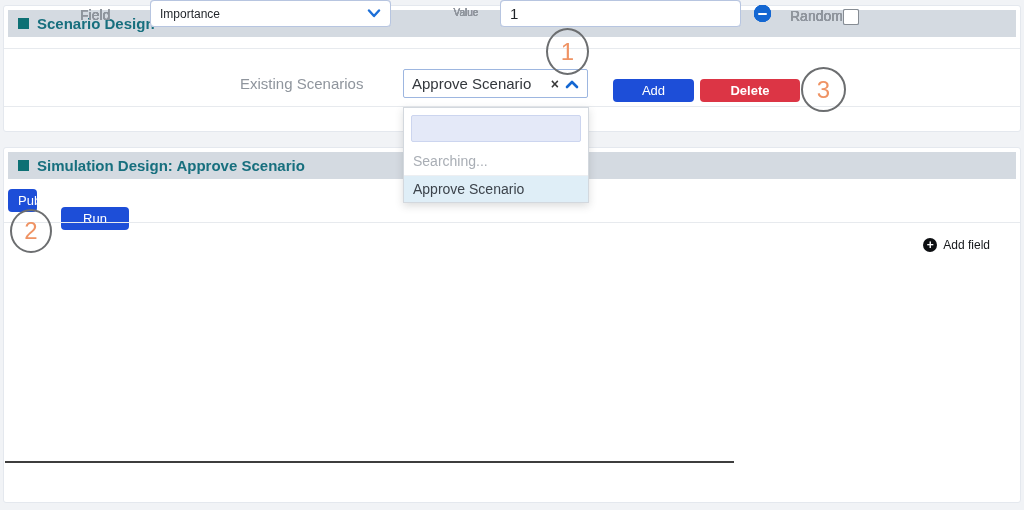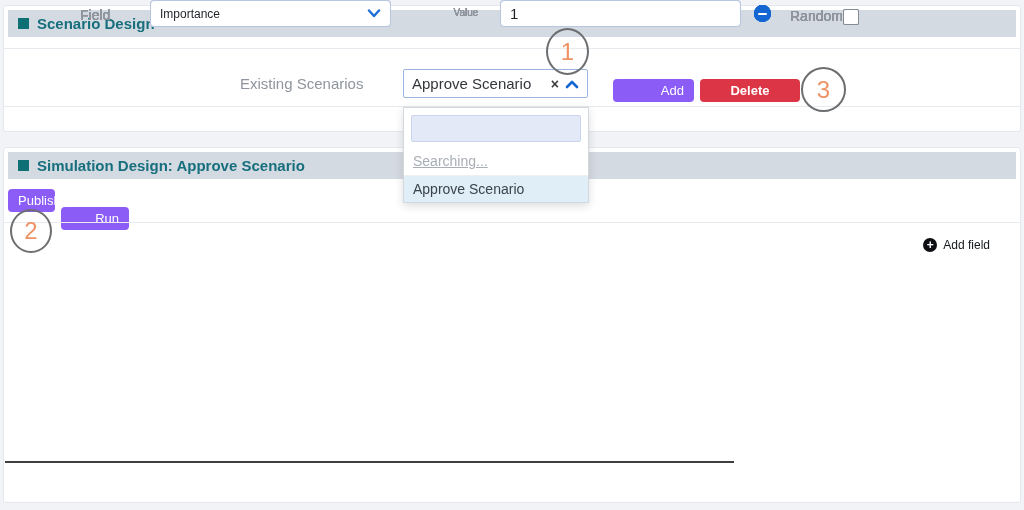--- a/index.html
+++ b/index.html
@@ -45,39 +45,39 @@
     background:#fff; border:1px solid #9db6e0; border-radius:2px;
     display:flex; align-items:center; padding:0 8px; cursor:pointer;
   }
   .combo-text { flex:1; font-size:15px; color:#33373c; white-space:nowrap; overflow:hidden; }
   .combo-clear { color:#3a3a3a; font-size:14px; font-weight:bold; padding:0 6px 0 2px; cursor:pointer; line-height:1; }
   .btn {
     position:absolute; height:23px; border:none; border-radius:4px;
     color:#fff; font-size:13px; font-family:"Liberation Sans",sans-serif;
     padding:0 10px; cursor:pointer; line-height:23px;
   }
-  .btn-green { background:#8b5cf6;text-align:right; }
+  .btn-green { background:#1d4ed8; }
   .btn-red   { background:#dc3545; }
   .btn-add    { left:613px; top:79px; width:81px; }
   .btn-delete { left:700px; top:79px; width:100px;font-weight:bold; }
-  .btn-publish{ left:8px;  top:189px; width:47px; }
+  .btn-publish{ left:8px;  top:189px; width:29px; }
   .btn-run    { left:61px; top:207px; width:68px; }
 
   
   .dd-panel {
     position:absolute; left:403px; top:107px; width:186px;
     background:#fff; border:1px solid #d3d8de;
     box-shadow:0 3px 8px rgba(60,64,67,.18); z-index:30;
   }
   .dd-search {
     display:block; margin:7px auto 6px; width:170px; height:27px;
     background:#e4e9f8; border:1px solid #ccd5ef; border-radius:2px;
     outline:none; font-size:14px; padding:0 6px; font-family:"Liberation Sans",sans-serif;
   }
-  .dd-status { height:27px; line-height:27px; padding:0 9px; color:#a9aeb5; font-size:14px;text-decoration:underline; }
+  .dd-status { height:27px; line-height:27px; padding:0 9px; color:#a9aeb5; font-size:14px; }
   .dd-option {
     height:27px; line-height:27px; padding:0 9px; font-size:14px;
     color:#3c434b; border-top:1px solid #edeff2; cursor:pointer; background:#fff;
   }
   .dd-option.checked { background:#dfeef7; }
 
   
   .add-field {
     position:absolute; top:236px; right:34px; height:18px;
     display:flex; align-items:center; gap:6px; cursor:pointer;

